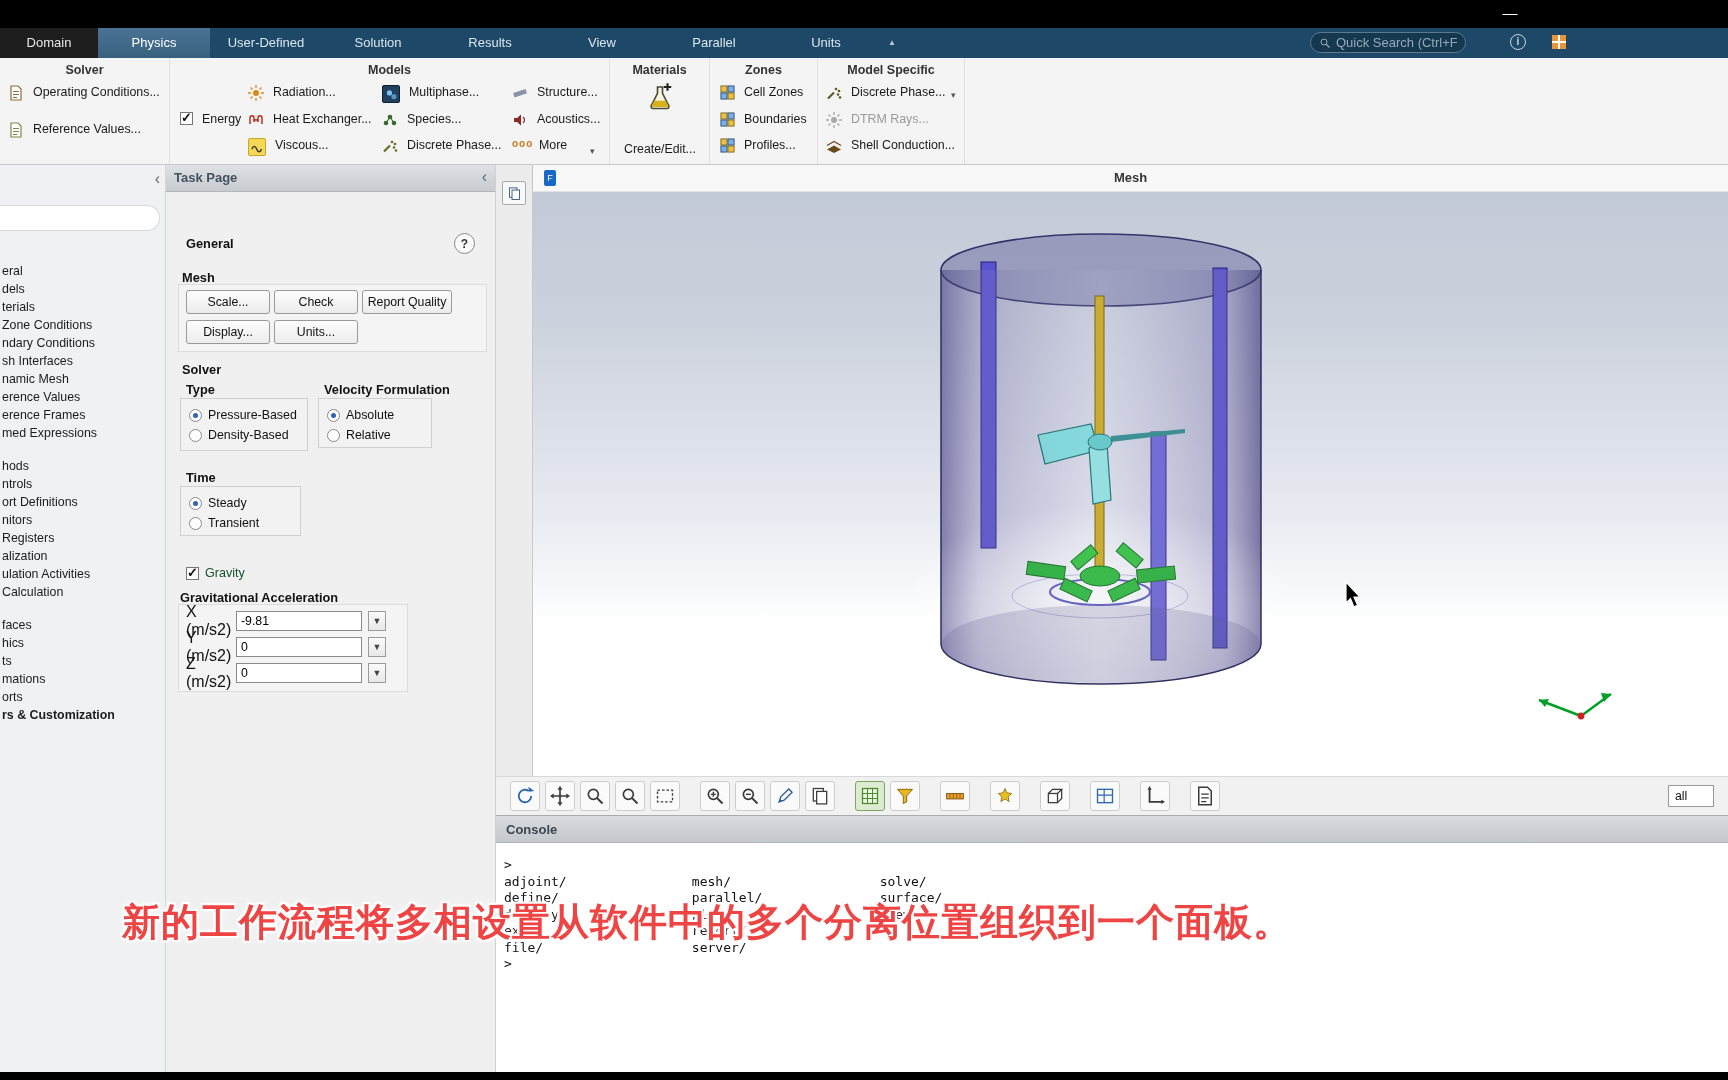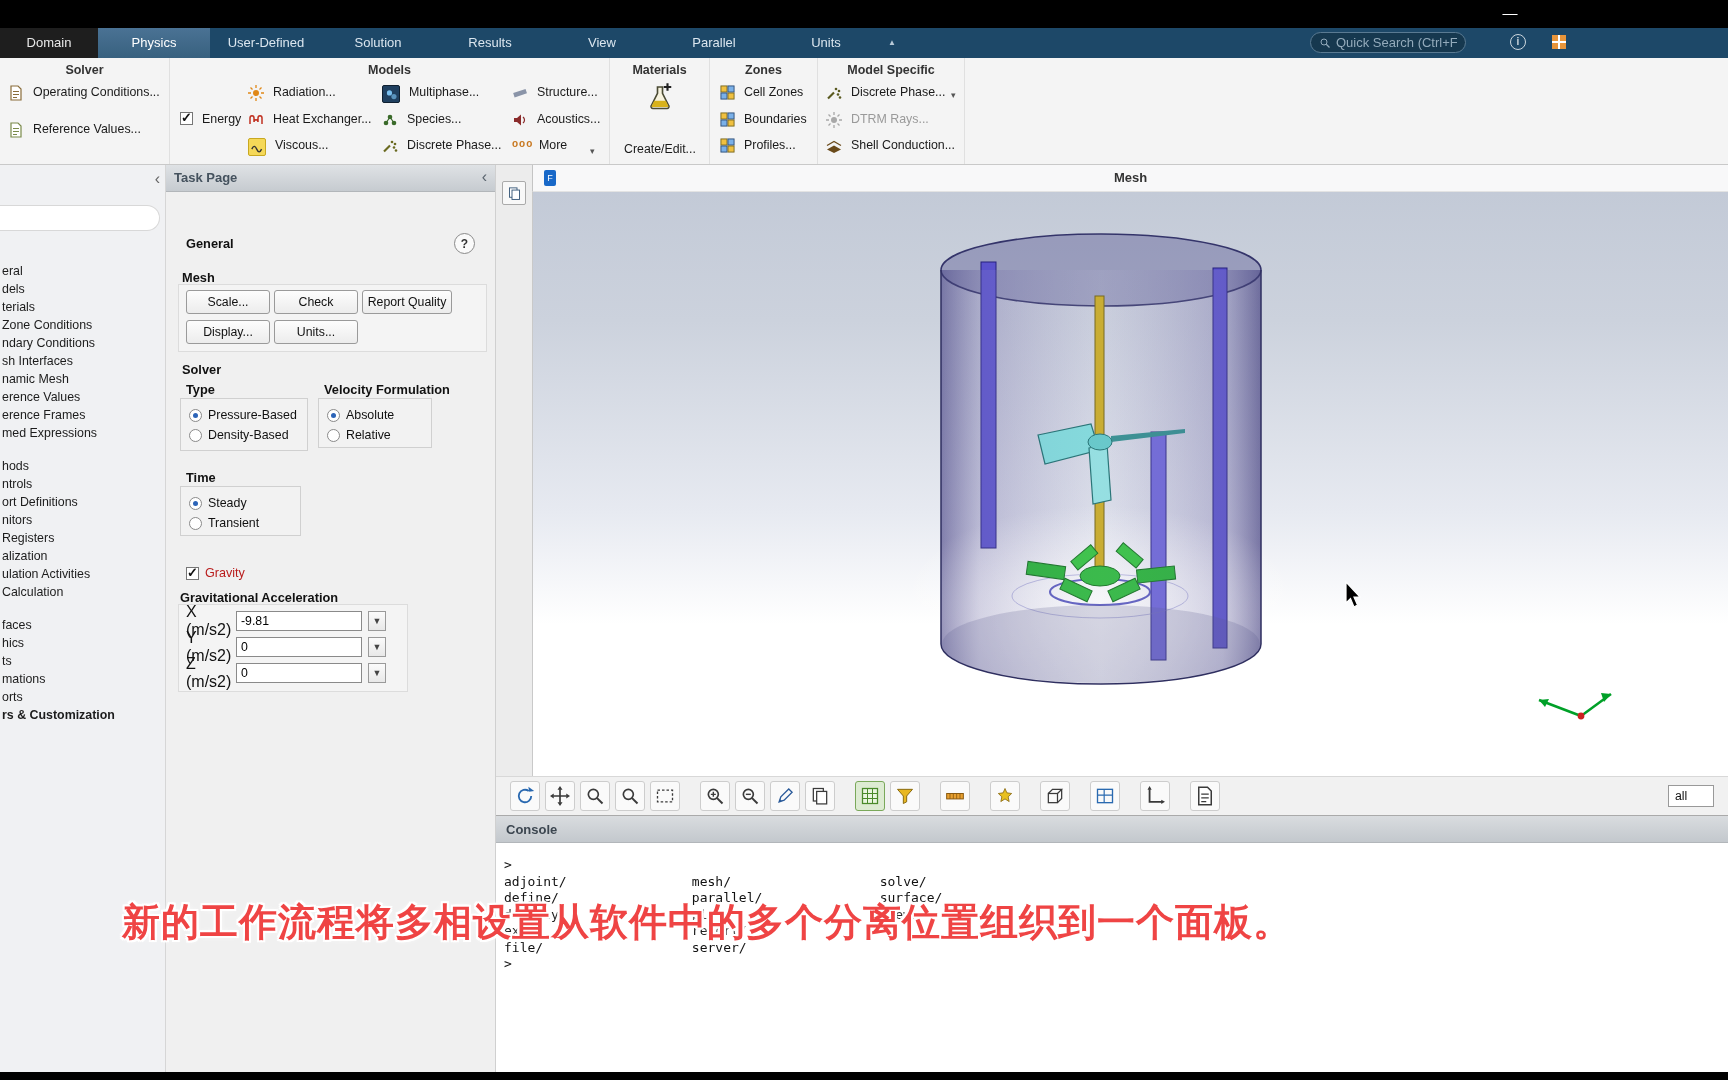--- a/index.html
+++ b/index.html
@@ -57,21 +57,21 @@
   .panel-title{position:absolute;left:8px;top:5px;font-size:13px;font-weight:bold;color:#45525e;}
   .panel-chev{position:absolute;right:8px;top:3px;color:#5a646e;font-size:16px;}
   .tp-h{position:absolute;font-size:12.8px;font-weight:bold;color:#111;white-space:nowrap;}
   .gbox{position:absolute;border:1px solid #dcdcdc;background:#f4f4f4;}
   .tp-btn{position:absolute;height:24px;background:linear-gradient(#fdfdfd,#ececec);border:1px solid #9a9a9a;border-radius:3px;font-size:12.3px;color:#111;font-family:inherit;cursor:default;}
   #help-btn{position:absolute;left:288px;top:41px;width:21px;height:21px;border:1px solid #8a8a8a;border-radius:50%;background:#fafafa;color:#333;font-weight:bold;font-size:12px;font-family:inherit;cursor:default;}
   .rbox{position:absolute;border:1px solid #d0d0d0;background:#f2f2f2;padding:6px 0 0 8px;}
   .radio-row{display:flex;align-items:center;gap:6px;height:20px;font-size:12.4px;color:#111;cursor:default;}
   .radio{width:13px;height:13px;border:1px solid #8a8a8a;border-radius:50%;background:#fff;position:relative;flex:0 0 13px;}
   .radio.sel::after{content:"";position:absolute;inset:3px;border-radius:50%;background:#2c64b8;}
-  .cbrow{position:absolute;display:flex;align-items:center;gap:6px;font-size:12.6px;color:#b91c1c;}
+  .cbrow{position:absolute;display:flex;align-items:center;gap:6px;font-size:12.6px;color:#14532d;}
   .gfield{position:absolute;left:20px;display:flex;align-items:center;gap:4px;height:21px;}
   .glabel{width:46px;font-size:16px;color:#111;}
   .ginput{width:126px;height:20px;border:1px solid #8a8a8a;background:#fff;font-size:12.3px;font-family:inherit;padding:0 4px;}
   .gdrop{width:18px;height:20px;border:1px solid #9a9a9a;background:linear-gradient(#fbfbfb,#e8e8e8);font-size:9px;color:#444;display:flex;align-items:center;justify-content:center;margin-left:2px;}
 
   
   #iconstrip{position:absolute;left:496px;top:165px;width:36px;height:611px;background:#ececec;}
   .strip-btn{position:absolute;left:6px;top:16px;width:24px;height:24px;border:1px solid #aaa;background:#f8f8f8;border-radius:2px;display:flex;align-items:center;justify-content:center;}
   .strip-btn svg{width:15px;height:15px;color:#3a5a7a;}
 

